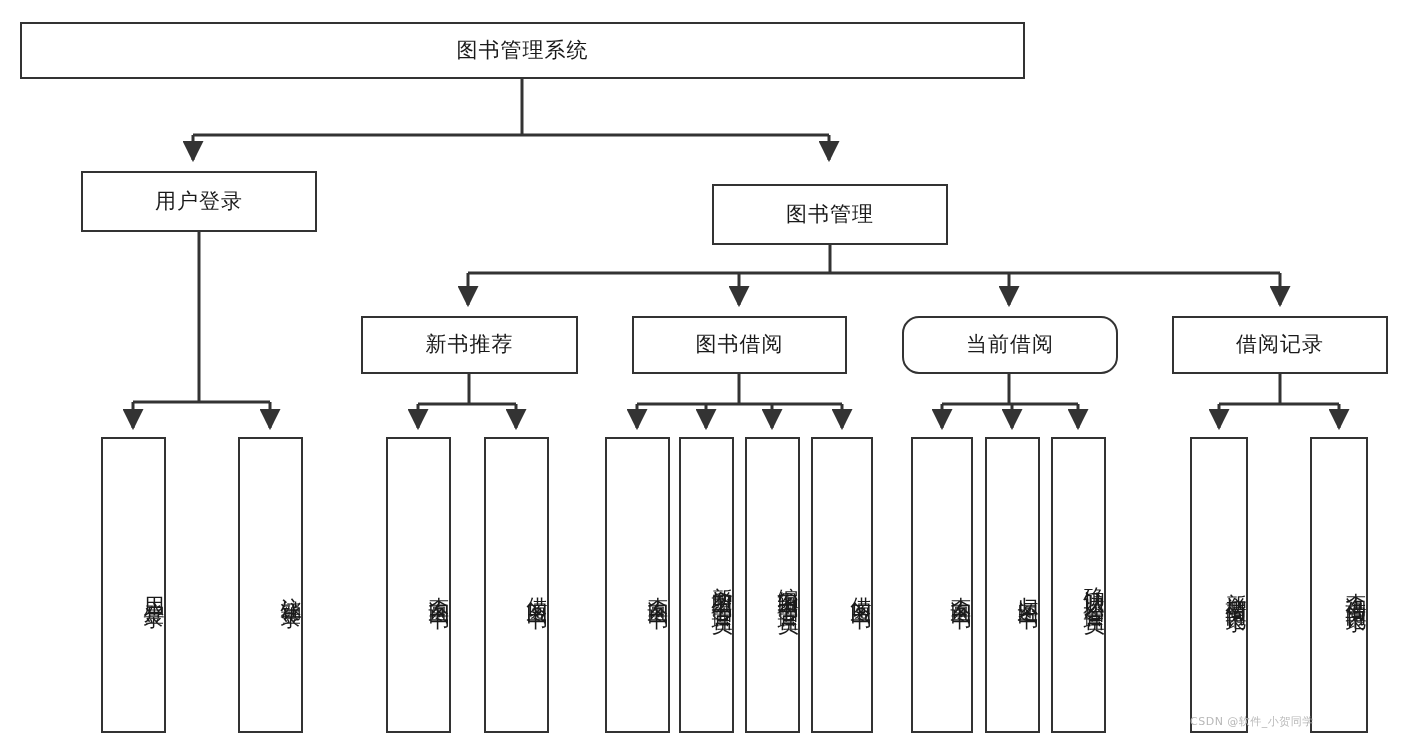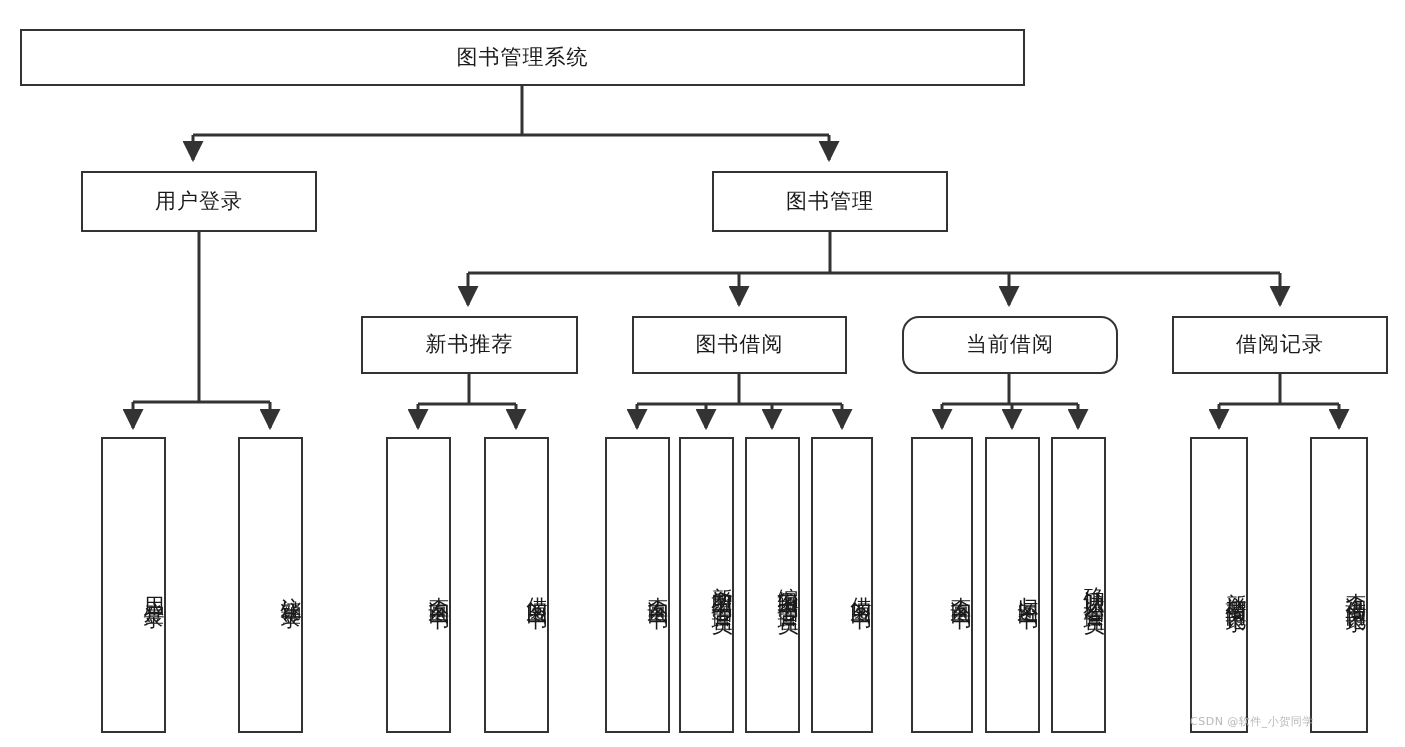--- a/index.html
+++ b/index.html
@@ -111,28 +111,28 @@
       <path d="M 1012 404 L 1012 428" marker-end="url(#arrow)"></path>
       <path d="M 1078 404 L 1078 428" marker-end="url(#arrow)"></path>
 
       <path d="M 1280 374 L 1280 404"></path>
       <path d="M 1219 404 L 1339 404"></path>
       <path d="M 1219 404 L 1219 428" marker-end="url(#arrow)"></path>
       <path d="M 1339 404 L 1339 428" marker-end="url(#arrow)"></path>
     </g>
   </svg>
 
-  <div class="node horiz" id="node-root" style="left: 20px; top: 29px; width: 1005px; height: 57px;">
+  <div class="node horiz" id="node-root" style="left: 20px; top: 22px; width: 1005px; height: 57px;">
     <span>图书管理系统</span>
   </div>
 
   <div class="node horiz" id="node-l2-0" style="left: 81px; top: 171px; width: 236px; height: 61px;">
     <span>用户登录</span>
   </div>
-  <div class="node horiz" id="node-l2-1" style="left: 712px; top: 171px; width: 236px; height: 61px;">
+  <div class="node horiz" id="node-l2-1" style="left: 712px; top: 184px; width: 236px; height: 61px;">
     <span>图书管理</span>
   </div>
 
   <div class="node horiz" id="node-l3-0" style="left: 361px; top: 316px; width: 217px; height: 58px;">
     <span>新书推荐</span>
   </div>
   <div class="node horiz" id="node-l3-1" style="left: 632px; top: 316px; width: 215px; height: 58px;">
     <span>图书借阅</span>
   </div>
   <div class="node horiz" id="node-l3-2" style="left: 902px; top: 316px; width: 216px; height: 58px; border-radius: 17px;">

